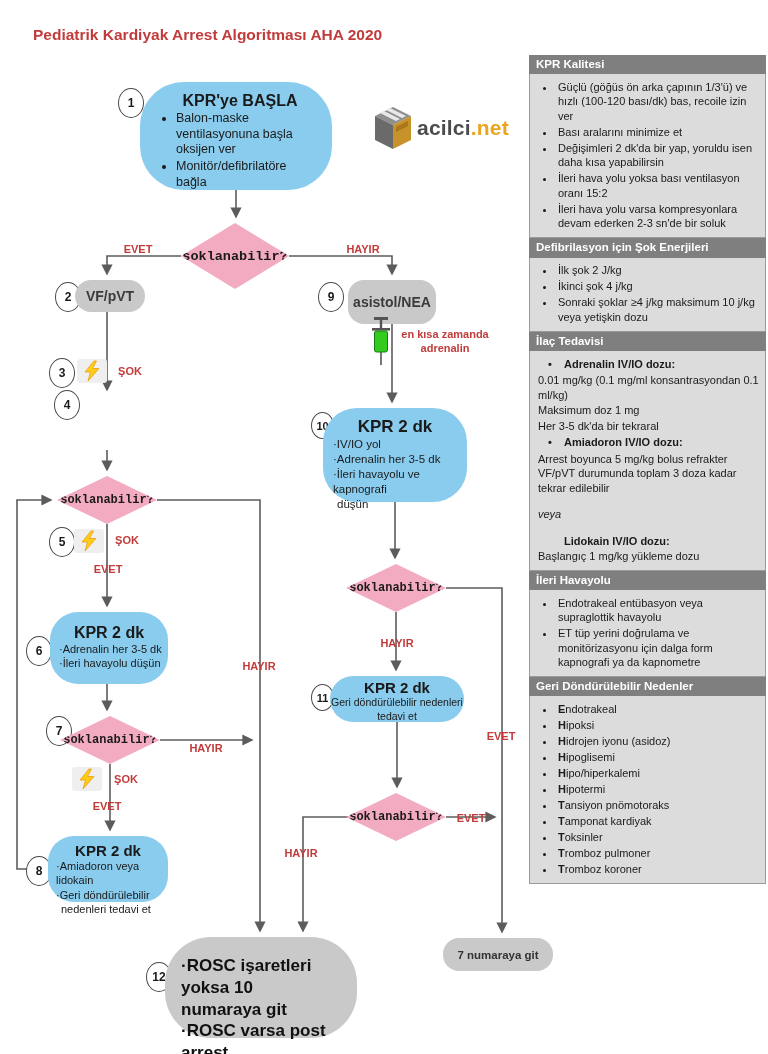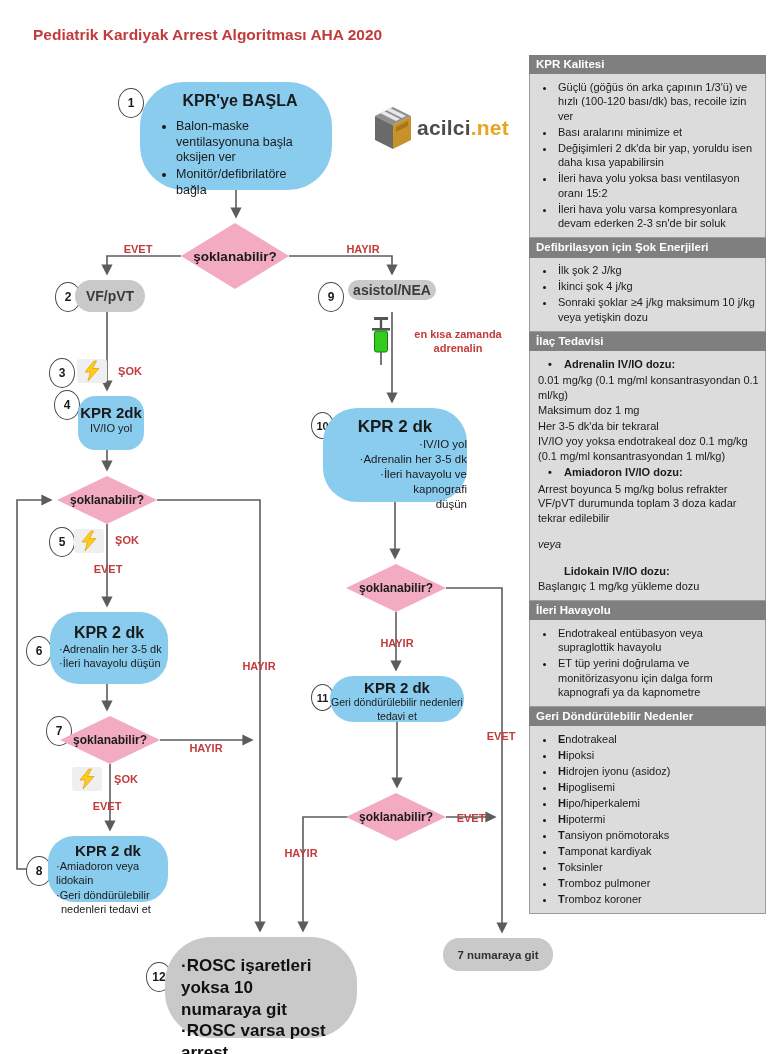--- a/index.html
+++ b/index.html
@@ -10,29 +10,29 @@
   
   .logo{left:374px;top:106px;display:flex;align-items:center;gap:5px;}
   .logo-text{font-size:21px;font-weight:bold;color:#4c4c4c;letter-spacing:.2px;}
   .logo-tld{color:#E8A51D;}
   
   .node{box-sizing:border-box;}
   .blue{background:#89CCEE;}
   .graybox{background:#C9C9C9;color:#3b3b3b;}
   .pill{display:flex;align-items:center;justify-content:center;font-weight:bold;}
   .diamond{background:#F2ABC0;clip-path:polygon(50% 0,100% 50%,50% 100%,0 50%);
-           display:flex;align-items:center;justify-content:center;font-weight:bold;}
+           display:flex;align-items:center;justify-content:center;font-weight:bold;font-family:Liberation Mono, monospace;}
   .circle{width:24px;height:28px;border:1.6px solid #4a4a4a;border-radius:50%;
           background:#fff;display:flex;align-items:center;justify-content:center;
           font-size:12px;font-weight:bold;z-index:5;}
   .circle.sm{width:21px;height:25px;font-size:11px;}
   .rlabel{color:#C23B3B;font-weight:bold;font-size:11px;transform:translate(-50%,-50%);white-space:nowrap;z-index:4;}
   .note{color:#C23B3B;font-weight:bold;font-size:11px;line-height:1.3;text-align:center;}
   .start-box{left:140px;top:82px;width:192px;height:108px;border-radius:44px;padding:10px 14px 0 22px;}
-  .start-title{text-align:center;font-size:16px;font-weight:bold;margin-bottom:9px;}
+  .start-title{text-align:center;font-size:16px;font-weight:bold;margin-bottom:1px;}
   .start-box ul{margin:0;padding-left:14px;font-size:12.5px;line-height:1.25;}
   .start-box li{margin:1px 0;}
   .kpr-title{font-weight:bold;text-align:center;}
   .sublines{font-size:11px;line-height:1.3;}
   svg.wires{left:0;top:0;pointer-events:none;z-index:1;}
   .node,.circle,.diamond{z-index:3;}
   
   .sidebar{left:529px;top:55px;width:237px;font-size:11px;line-height:1.32;}
   .panel-head{background:#7F7F7F;color:#fff;font-weight:bold;font-size:11.5px;
               padding:2px 7px;}
@@ -114,52 +114,48 @@
   <div class="abs circle" style="left:55px;top:282px;">
       <span>2</span>
     </div>
   <div class="abs node graybox pill" style="left:75px;top:280px;width:70px;height:32px;border-radius:16px;font-size:14px;">
       <span>VF/pVT</span>
     </div>
 
   <div class="abs circle" style="left:318px;top:282px;">
       <span>9</span>
     </div>
-  <div class="abs node graybox pill" style="left:348px;top:280px;width:88px;height:20px;border-radius:16px;font-size:14px;">
+  <div class="abs node graybox pill" style="left:348px;top:280px;width:88px;height:44px;border-radius:16px;font-size:14px;">
       <span>asistol/NEA</span>
     </div>
 
   <svg class="abs" style="left:370px;top:316px;z-index:3;" width="22" height="50" viewBox="0 0 22 50">
     <rect x="4" y="1" width="14" height="3" fill="#555"></rect>
     <line x1="11" y1="4" x2="11" y2="13" stroke="#555" stroke-width="2.4"></line>
     <rect x="2" y="12" width="18" height="2.6" fill="#555"></rect>
     <rect x="4.5" y="15" width="13" height="21" rx="2" fill="#33CC1E" stroke="#157d15" stroke-width="1"></rect>
     <line x1="11" y1="36" x2="11" y2="49" stroke="#555" stroke-width="1.6"></line>
   </svg>
-  <div class="abs note" style="left:412px;top:327px;width:92px;">
+  <div class="abs note" style="left:399px;top:327px;width:92px;">
     <div>en kısa zamanda</div>
     <div>adrenalin</div>
   </div>
 
   <div class="abs circle" style="left:49px;top:358px;">
       <span>3</span>
     </div>
   <svg class="abs" style="left:77px;top:359px;z-index:3;" width="30" height="24" viewBox="0 0 30 24">
     <rect width="30" height="24" rx="3" fill="#EFEFEF"></rect>
       <polygon points="17,2 8,13 13.5,13 11,22 22,9.5 15.5,9.5 19.5,2" fill="#FFCC17" stroke="#E8A00F" stroke-width="0.8"></polygon>
   </svg>
   <div class="abs rlabel" style="left:130px;top:371px;">ŞOK</div>
 
   <div class="abs circle" style="left:54px;top:390px;">
       <span>4</span>
     </div>
-  <div class="abs node blue" style="left:78px;top:396px;width:66px;height:54px;border-radius:17px;padding-top:8px;text-align:center;">
-    <div class="kpr-title" style="font-size:15px;">KPR 2dk</div>
-    <div class="sublines">IV/IO yol</div>
-  </div>
 
   <div class="abs diamond" style="left:57px;top:476px;width:100px;height:48px;font-size:12px;">
       <span>şoklanabilir?</span>
     </div>
 
   <div class="abs circle" style="left:49px;top:527px;">
       <span>5</span>
     </div>
   <svg class="abs" style="left:74px;top:529px;z-index:3;" width="30" height="24" viewBox="0 0 30 24">
     <rect width="30" height="24" rx="3" fill="#EFEFEF"></rect>
@@ -204,21 +200,21 @@
       <div>·Geri döndürülebilir</div>
       <div style="padding-left:5px;">nedenleri tedavi et</div>
     </div>
   </div>
 
   <div class="abs circle sm" style="left:311px;top:412px;">
       <span>10</span>
     </div>
   <div class="abs node blue" style="left:323px;top:408px;width:144px;height:94px;border-radius:34px;padding-top:9px;">
     <div class="kpr-title" style="font-size:17px;">KPR 2 dk</div>
-    <div class="sublines" style="padding-left:10px;font-size:11.5px;text-align:right;">
+    <div class="sublines" style="padding-left:10px;font-size:11.5px;">
       <div>·IV/IO yol</div>
       <div>·Adrenalin her 3-5 dk</div>
       <div>·İleri havayolu ve kapnografi</div>
       <div style="padding-left:4px;">düşün</div>
     </div>
   </div>
 
   <div class="abs diamond" style="left:346px;top:564px;width:100px;height:48px;font-size:12px;">
       <span>şoklanabilir?</span>
     </div>
@@ -279,21 +275,20 @@
         <li>Sonraki şoklar ≥4 j/kg maksimum 10 j/kg veya yetişkin dozu</li>
       </ul>
     </div>
 
     <div class="panel-head">İlaç Tedavisi</div>
     <div class="panel-body drug">
       <div class="drug-bullet">Adrenalin IV/IO dozu:</div>
       <div class="drug-plain">0.01 mg/kg (0.1 mg/ml konsantrasyondan 0.1 ml/kg)</div>
       <div class="drug-plain">Maksimum doz 1 mg</div>
       <div class="drug-plain">Her 3-5 dk'da bir tekraral</div>
-      <div class="drug-plain">IV/IO yoy yoksa endotrakeal doz 0.1 mg/kg (0.1 mg/ml konsantrasyondan 1 ml/kg)</div>
       <div class="drug-bullet">Amiadoron IV/IO dozu:</div>
       <div class="drug-plain">Arrest boyunca 5 mg/kg bolus refrakter VF/pVT durumunda toplam 3 doza kadar tekrar edilebilir</div>
       <div class="drug-veya">veya</div>
       <div class="drug-indent">Lidokain IV/IO dozu:</div>
       <div class="drug-plain">Başlangıç 1 mg/kg yükleme dozu</div>
     </div>
 
     <div class="panel-head">İleri Havayolu</div>
     <div class="panel-body">
       <ul>

